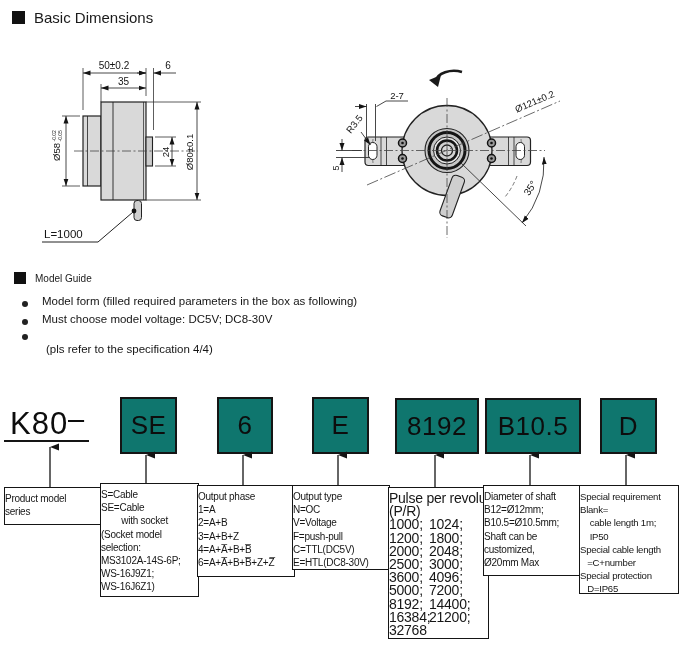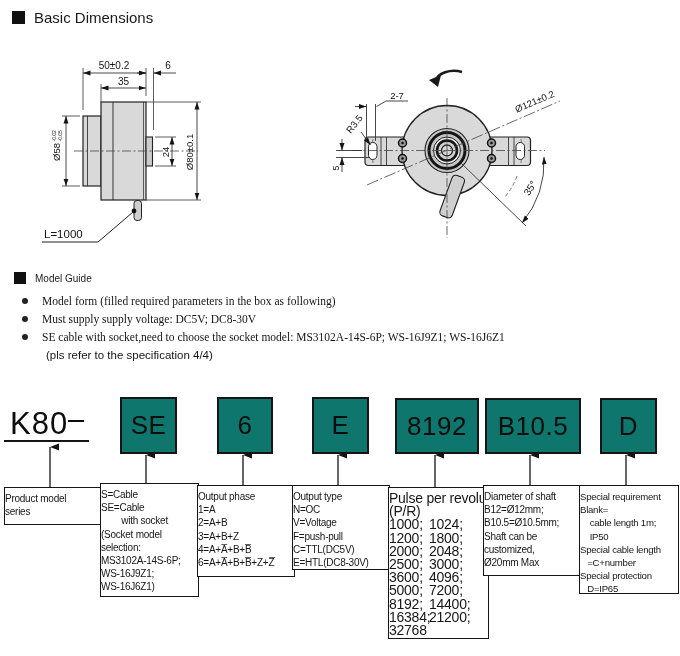--- a/index.html
+++ b/index.html
@@ -4,21 +4,21 @@
 <style>
   html,body{margin:0;padding:0;background:#f3f3f3;}
   .page{
     position:relative;width:680px;height:656px;background:#ffffff;
     font-family:"Liberation Sans","DejaVu Sans",sans-serif;color:#111;
     overflow:hidden;margin:0 auto;
   }
   .sec-h{position:absolute;display:flex;align-items:center;gap:9px;font-size:15px;color:#1a1a1a;}
   .sq{width:13px;height:13px;background:#111;display:inline-block;flex:0 0 auto;}
   .bullets{position:absolute;left:18px;top:292px;width:650px;font-size:11.5px;line-height:18px;color:#151515;}
-  .b-row{display:flex;align-items:flex-start;font-family:Liberation Serif, serif;}
+  .b-row{display:flex;align-items:center;}
   .dot{width:6px;height:6px;border-radius:50%;background:#222;margin:6px 14px 0 4px;flex:0 0 auto;}
   .b-cont{padding-left:28px;}
   .k80{position:absolute;left:10px;top:406px;font-size:31px;letter-spacing:1px;color:#0d0d0d;}
   .k80-line{position:absolute;left:4px;top:440px;width:85px;height:2px;background:#151515;}
   .dash{position:absolute;left:68px;top:403px;font-size:29px;color:#0d0d0d;}
   .mbox{
     position:absolute;border:2px solid #151515;background:#0f766e;
     display:flex;align-items:center;justify-content:center;
     font-size:26px;color:#0d0d0d;letter-spacing:0.5px;
   }
@@ -190,25 +190,24 @@
     <span>Model Guide</span>
   </div>
 
   <div class="bullets">
     <div class="b-row">
       <span class="dot"></span>
       <span>Model form (filled required parameters in the box as following)</span>
     </div>
     <div class="b-row">
       <span class="dot"></span>
-      <span>Must supply supply voltage:  DC5V;  DC8-30V</span>
+      <span>Must choose model voltage:  DC5V;  DC8-30V</span>
     </div>
     <div class="b-row">
       <span class="dot"></span>
-      <span>SE cable with socket,need to choose the socket model: MS3102A-14S-6P; WS-16J9Z1;  WS-16J6Z1</span>
     </div>
     <div class="b-cont">(pls refer to the specification 4/4)</div>
   </div>
 
   <div class="k80">K80</div>
   <div class="k80-line"></div>
   <div class="dash">–</div>
 
   <div class="mbox" style="left:120px;top:397px;width:53px;height:53px;">SE</div>
   <div class="mbox" style="left:217px;top:397px;width:52px;height:53px;">6</div>

